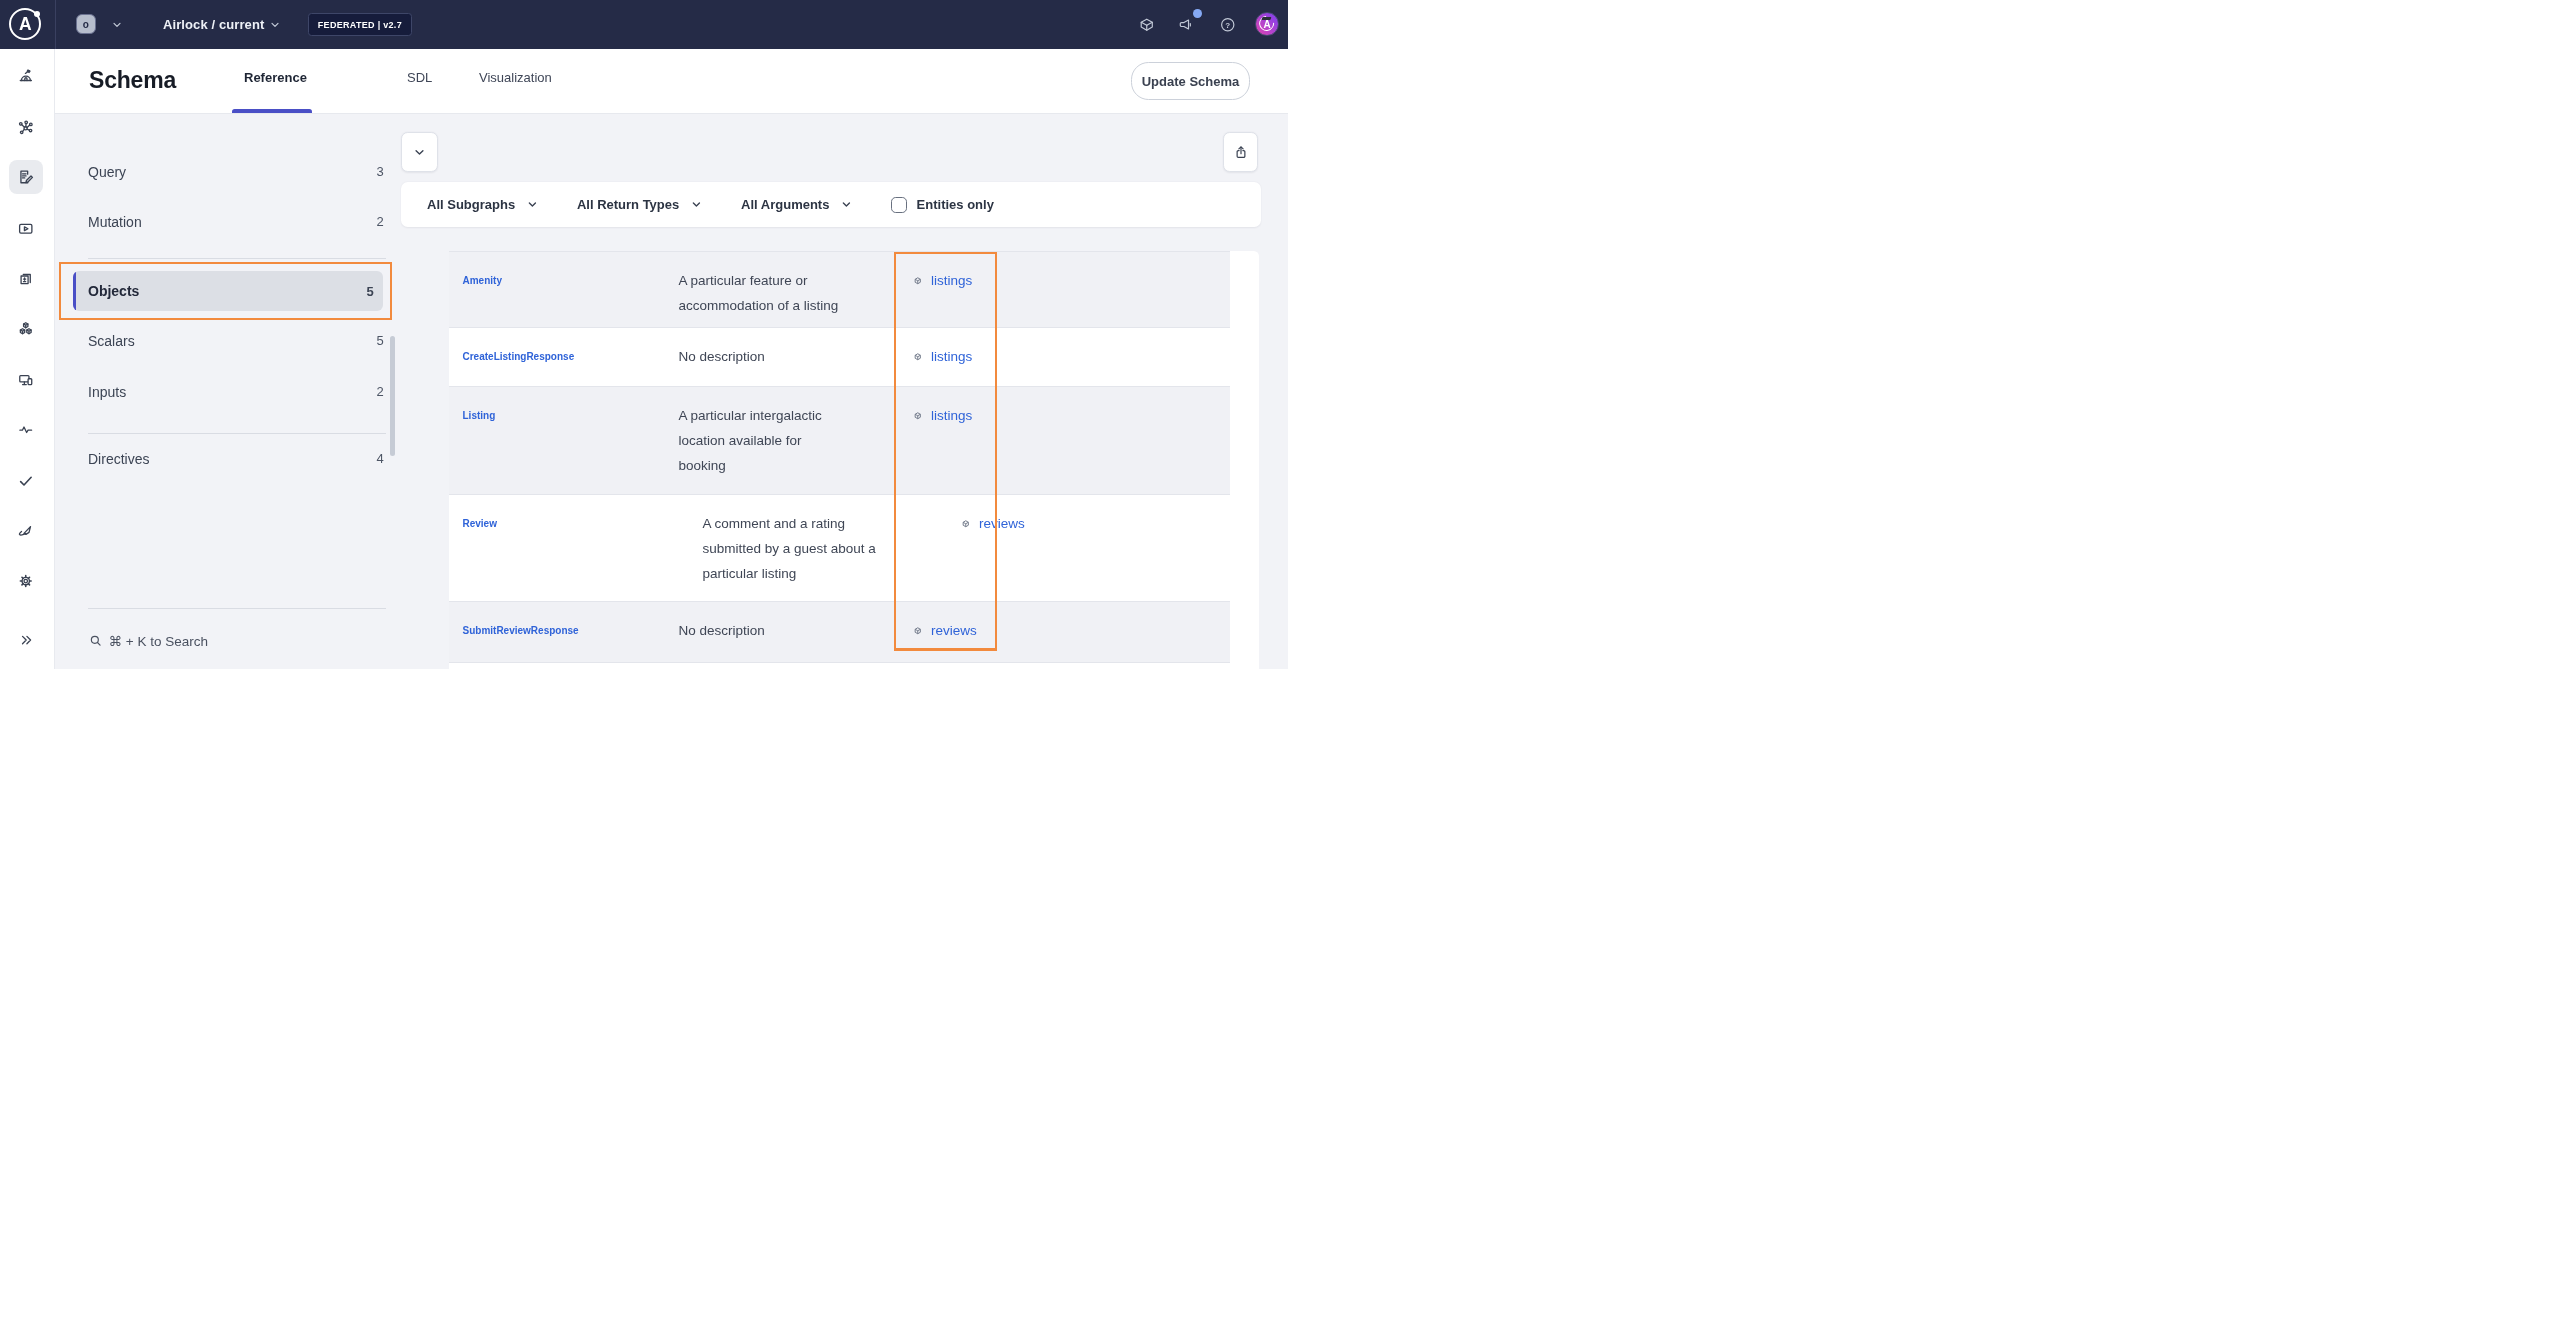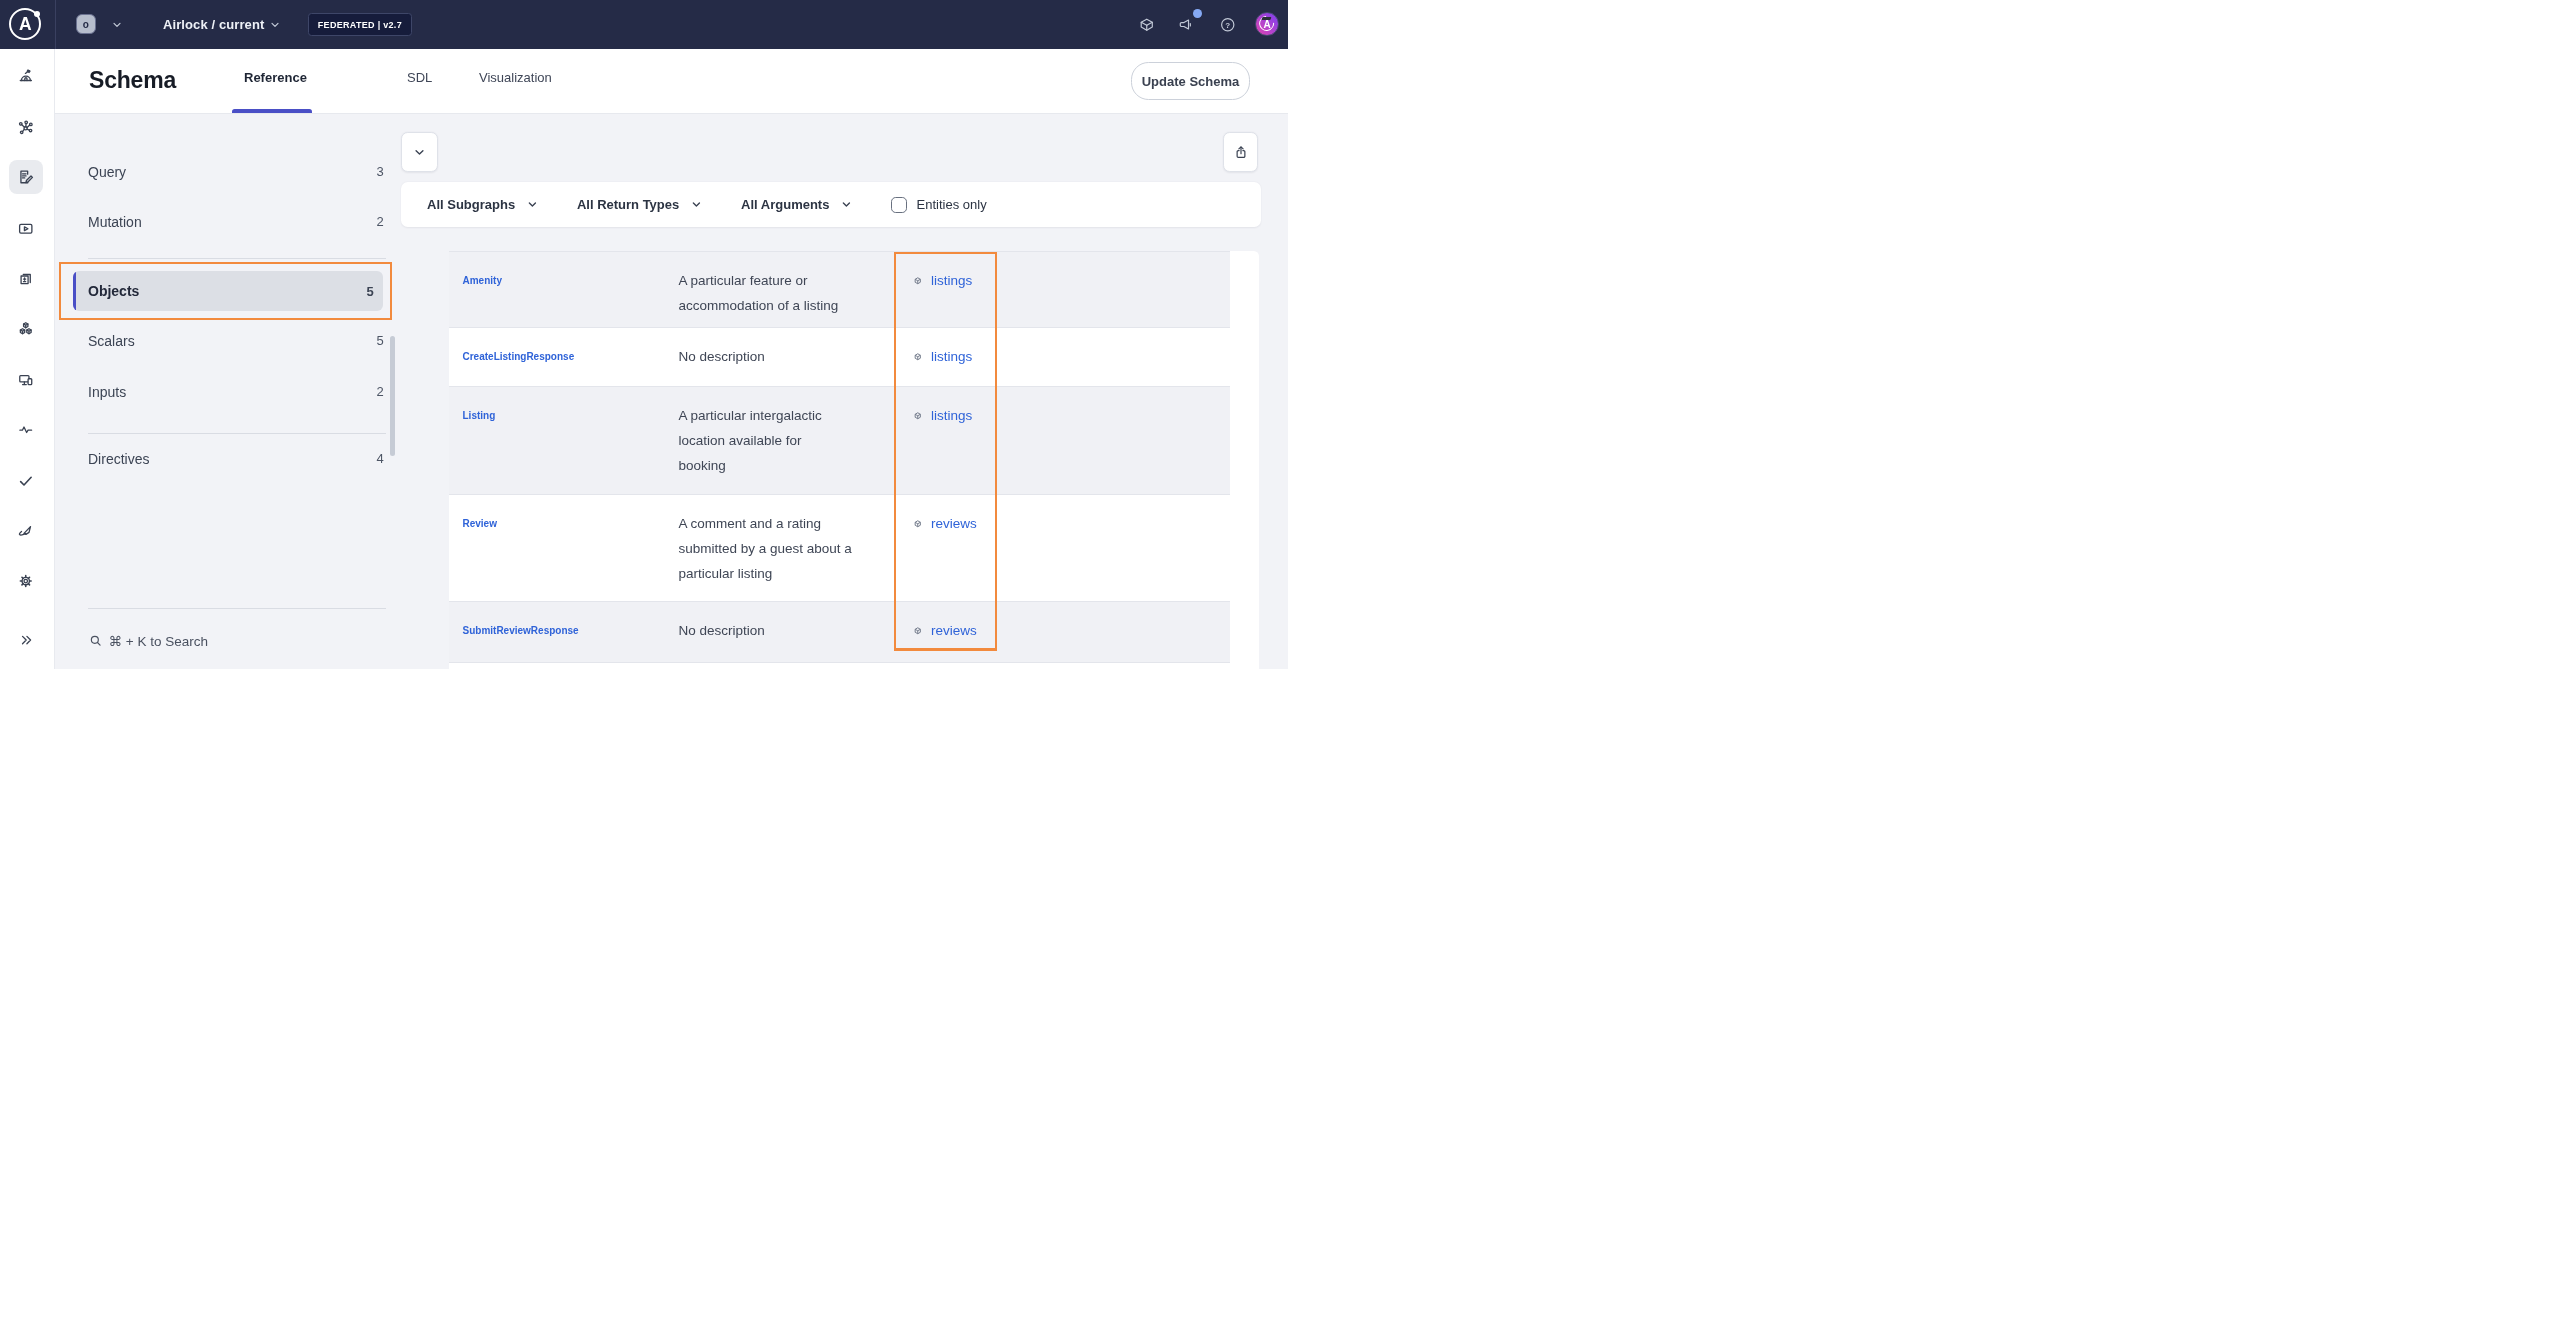--- a/index.html
+++ b/index.html
@@ -64,31 +64,31 @@
   .filterwrap{position:absolute;left:445px;top:132px;width:770px;height:40px;}
   .filterwrap input{width:100%;height:100%;border:1px solid #dfe2e9;border-radius:6.7px;background:#fff;box-shadow:0 0.7px 2px rgba(25,30,60,.07);padding-left:40px;font-size:13.5px;font-family:inherit;color:#2c3443;outline:none;}
   .filterwrap input::placeholder{color:var(--placeholder_gray);}
   .filterwrap .fic{position:absolute;left:13px;top:12px;width:16px;height:16px;pointer-events:none;}
   .sharebtn{position:absolute;left:1223px;top:132px;width:35px;height:40px;background:#fff;border:1px solid #dfe2e9;border-radius:6.7px;box-shadow:0 0.7px 2px rgba(25,30,60,.07);display:flex;align-items:center;justify-content:center;cursor:pointer;}
 
   
   .filterscard{position:absolute;left:401px;top:182px;width:860px;height:45px;background:#fff;border-radius:6.7px;box-shadow:0 0.7px 2px rgba(25,30,60,.07);display:flex;align-items:center;padding-left:26px;z-index:5;}
   .fitem{display:flex;align-items:center;gap:12px;margin-right:39px;font-size:13px;font-weight:600;color:#2c3443;cursor:pointer;white-space:nowrap;}
   .chk{width:16px;height:16px;border:1.7px solid #68707f;border-radius:4.7px;background:#fff;cursor:pointer;}
-  .entlbl{margin-left:9.4px;font-size:13px;font-weight:400;color:#2c3443;}
+  .entlbl{margin-left:9.4px;font-size:13px;font-weight:700;color:#2c3443;}
 
   
   .tablecard{position:absolute;left:449px;top:251px;width:810px;height:418px;background:#fff;border-radius:5.4px 5.4px 0 0;padding-right:29px;z-index:4;}
   .rows{border-top:1.3px solid var(--border_gray);}
   .trow{display:flex;align-items:flex-start;padding:16px 0 0 13.5px;border-bottom:1.3px solid var(--border_gray);}
   .trow.stripe{background:var(--row_stripe);}
   .trow:nth-child(1){min-height:76px;}
   .trow:nth-child(2){min-height:59px;}
   .trow:nth-child(3){min-height:108px;}
-  .trow:nth-child(4){min-height:107px;}
+  .trow:nth-child(4){min-height:107px;gap:24px;}
   .trow:nth-child(5){min-height:61px;}
   .c-name{width:216px;font-size:10px;line-height:25px;font-weight:700;color:var(--link_blue);cursor:pointer;}
   .c-desc{width:231px;padding-right:57px;font-size:13.5px;line-height:25px;color:var(--text_gray);}
   .c-sub{display:flex;align-items:flex-start;gap:6px;}
   .c-sub svg{width:15.5px;height:15.5px;margin-top:4.7px;}
   .c-sub .sublink{font-size:13.5px;line-height:25px;color:var(--link_blue);cursor:pointer;}
   svg.cube{fill:none;stroke:var(--icon_gray);stroke-width:1.5;stroke-linejoin:round;}
 
   
   .ann{position:absolute;border:2px solid var(--annotation_orange);pointer-events:none;z-index:40;}

